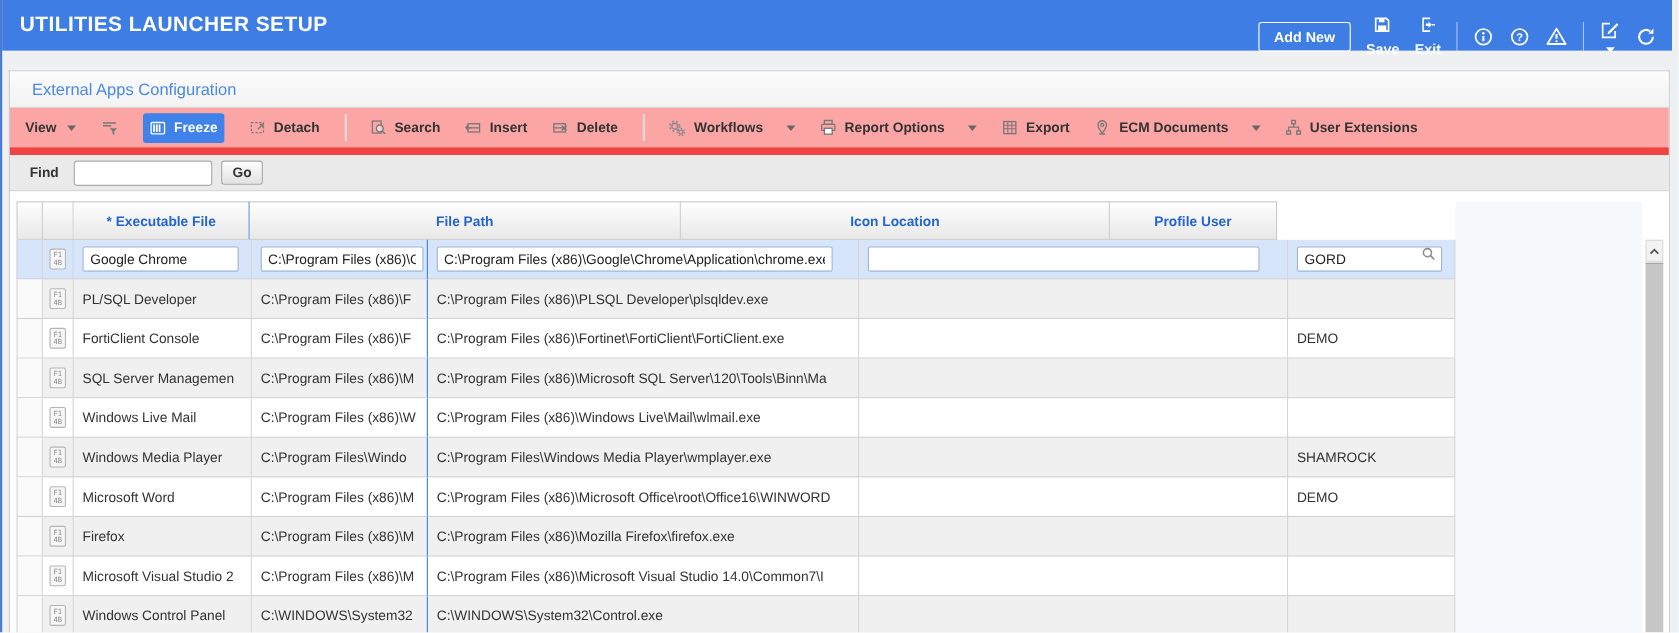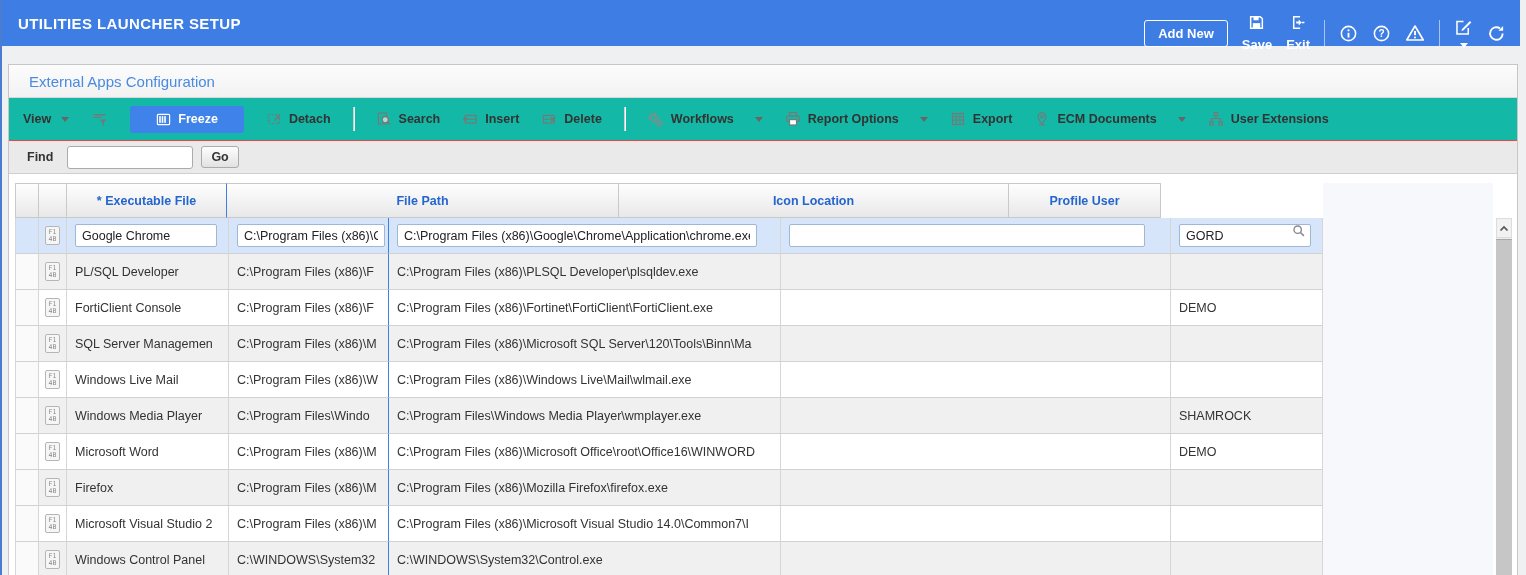--- a/index.html
+++ b/index.html
@@ -3,38 +3,38 @@
 <meta charset="utf-8">
 <style>
   * { margin:0; padding:0; box-sizing:border-box; }
   html,body { width:1526px; height:575px; overflow:hidden; }
   body { font-family:"Liberation Sans", sans-serif; background:#eef0f2; position:relative; font-size:12.5px; color:#333; }
 
   .left-edge { position:absolute; left:0; top:0; width:2px; height:575px; background:#4a7dd2; z-index:20; }
 
   
   .titlebar { position:absolute; left:2px; top:0; width:1518px; height:46px; background:#3d7de4; display:flex; align-items:center; justify-content:space-between; z-index:10; }
-  .titlebar h1 { font-size:15px; font-weight:600; color:#fff; padding-left:16px; letter-spacing:.4px; }
+  .titlebar h1 { font-size:19px; font-weight:600; color:#fff; padding-left:16px; letter-spacing:.4px; }
   .tb-right { display:flex; align-items:center; gap:14px; padding-right:14px;margin-top:20px; }
   .btn-addnew { border:1px solid #fff; border-radius:3px; color:#fff; font-weight:bold; font-size:13px; padding:5px 13px; background:transparent; cursor:default; }
   .tb-act { display:flex; align-items:center; gap:6px; color:#fff; font-weight:bold; font-size:13px;flex-direction:column; }
   .tb-sep { width:1px; height:26px; background:rgba(255,255,255,.55); }
   .tb-ico { display:flex; align-items:center; justify-content:center; }
   .caret-w { width:0; height:0; border-left:4.5px solid transparent; border-right:4.5px solid transparent; border-top:5px solid #fff; }
 
   
   .panel { position:absolute; left:8px; top:64px; width:1510px; height:511px; background:#fff; border:1px solid #c6c6c6; border-bottom:none; display:flex; flex-direction:column; }
   .panel-header { height:33px; flex:0 0 33px; background:linear-gradient(#fcfcfc,#f2f2f2); border-bottom:1px solid #d8d8d8; display:flex; align-items:center; padding-left:20px; color:#4a8ae0; font-size:15px; }
 
   
-  .toolbar { height:43px; flex:0 0 43px; background:#14b8a6; border-bottom:1px solid #ef4444; display:flex; align-items:center; padding:0 14px; gap:22px; }
+  .toolbar { height:43px; flex:0 0 43px; background:#fca5a5; border-bottom:7px solid #ef4444; display:flex; align-items:center; padding:0 14px; gap:22px; }
   .t-item { display:flex; align-items:center; gap:7px; font-weight:bold; color:#333; white-space:nowrap; }
   .caret-g { width:0; height:0; border-left:4.5px solid transparent; border-right:4.5px solid transparent; border-top:5px solid #666; margin-left:3px; }
   .t-sep { width:1px; height:24px; background:#cfcfcf; box-shadow:1px 0 0 #fafafa; }
-  .btn-freeze { display:flex; align-items:center; gap:7px; background:#3f82ea; color:#fff; font-weight:bold; padding:6px 26px; border-radius:3px; }
+  .btn-freeze { display:flex; align-items:center; gap:7px; background:#3f82ea; color:#fff; font-weight:bold; padding:6px 6px; border-radius:3px; }
 
   
   .findbar { height:33px; flex:0 0 33px; background:#eaeaea; border-bottom:1px solid #cfcfcf; display:flex; align-items:center; padding-left:18px; }
   .findbar label { font-weight:bold; color:#333; }
   .find-input { width:126px; height:23px; margin-left:14px; border:1px solid #ababab; border-radius:3px; padding:0 6px; font-size:12.5px; font-family:inherit; background:#fff; }
   .btn-go { margin-left:8px; padding:3px 9px; font-weight:bold; font-size:12.5px; color:#333; background:linear-gradient(#fdfdfd,#e2e2e2); border:1px solid #ababab; border-radius:3px; font-family:inherit; }
 
   
   .table-region { position:relative; flex:1; background:#fff; overflow:hidden; }
   .right-fill { position:absolute; left:1314px; top:9px; right:24px; bottom:0; background:#f6f8fb; }

